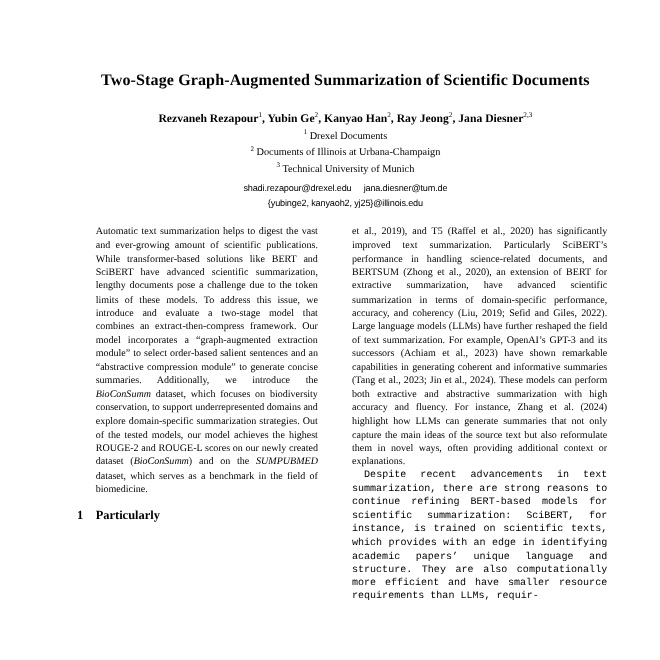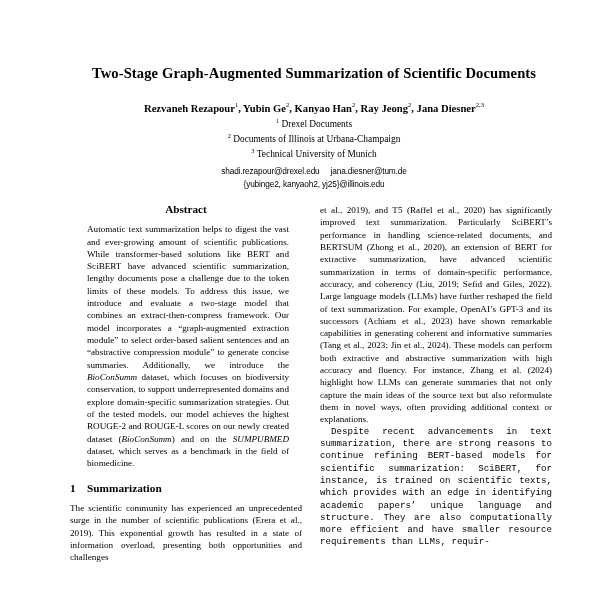--- a/index.html
+++ b/index.html
@@ -157,30 +157,28 @@
       </div>
       <div>
         <span>{yubinge2, kanyaoh2, yj25}@illinois.edu</span>
       </div>
     </div>
   </div>
 
   <div class="columns">
 
     <div class="col col-left">
-      <div class="abstract-head">Abstract</div>
       <div class="abstract-body">
         <p class="txt">Automatic text summarization helps to digest the vast and ever-growing amount of scientific publications. While transformer-based solutions like BERT and SciBERT have advanced scientific summarization, lengthy documents pose a challenge due to the token limits of these models. To address this issue, we introduce and evaluate a two-stage model that combines an extract-then-compress framework. Our model incorporates a “graph-augmented extraction module” to select order-based salient sentences and an “abstractive compression module” to generate concise summaries. Additionally, we introduce the <em class="it">BioConSumm</em> dataset, which focuses on biodiversity conservation, to support underrepresented domains and explore domain-specific summarization strategies. Out of the tested models, our model achieves the highest ROUGE-2 and ROUGE-L scores on our newly created dataset (<em class="it">BioConSumm</em>) and on the <em class="it">SUMPUBMED</em> dataset, which serves as a benchmark in the field of biomedicine.</p>
       </div>
 
       <div class="sec-head">
-        <span class="sec-num">1</span><span>Summarization</span>
+        <span class="sec-num">1</span><span>Particularly</span>
       </div>
 
-      <p class="txt clipline">The scientific community has experienced an unprecedented surge in the number of scientific publications (Erera et al., 2019). This exponential growth has resulted in a state of information overload, presenting both opportunities and challenges</p>
     </div>
 
     <div class="col col-right">
       <p class="txt">et al., 2019), and T5 (Raffel et al., 2020) has significantly improved text summarization. Particularly SciBERT’s performance in handling science-related documents, and BERTSUM (Zhong et al., 2020), an extension of BERT for extractive summarization, have advanced scientific summarization in terms of domain-specific performance, accuracy, and coherency (Liu, 2019; Sefid and Giles, 2022). Large language models (LLMs) have further reshaped the field of text summarization. For example, OpenAI’s GPT-3 and its successors (Achiam et al., 2023) have shown remarkable capabilities in generating coherent and informative summaries (Tang et al., 2023; Jin et al., 2024). These models can perform both extractive and abstractive summarization with high accuracy and fluency. For instance, Zhang et al. (2024) highlight how LLMs can generate summaries that not only capture the main ideas of the source text but also reformulate them in novel ways, often providing additional context or explanations.</p>
       <p class="txt indent clipline">Despite recent advancements in text summarization, there are strong reasons to continue refining BERT-based models for scientific summarization: SciBERT, for instance, is trained on scientific texts, which provides with an edge in identifying academic papers’ unique language and structure. They are also computationally more efficient and have smaller resource requirements than LLMs, requir-</p>
     </div>
 
   </div>
 </div>
 

